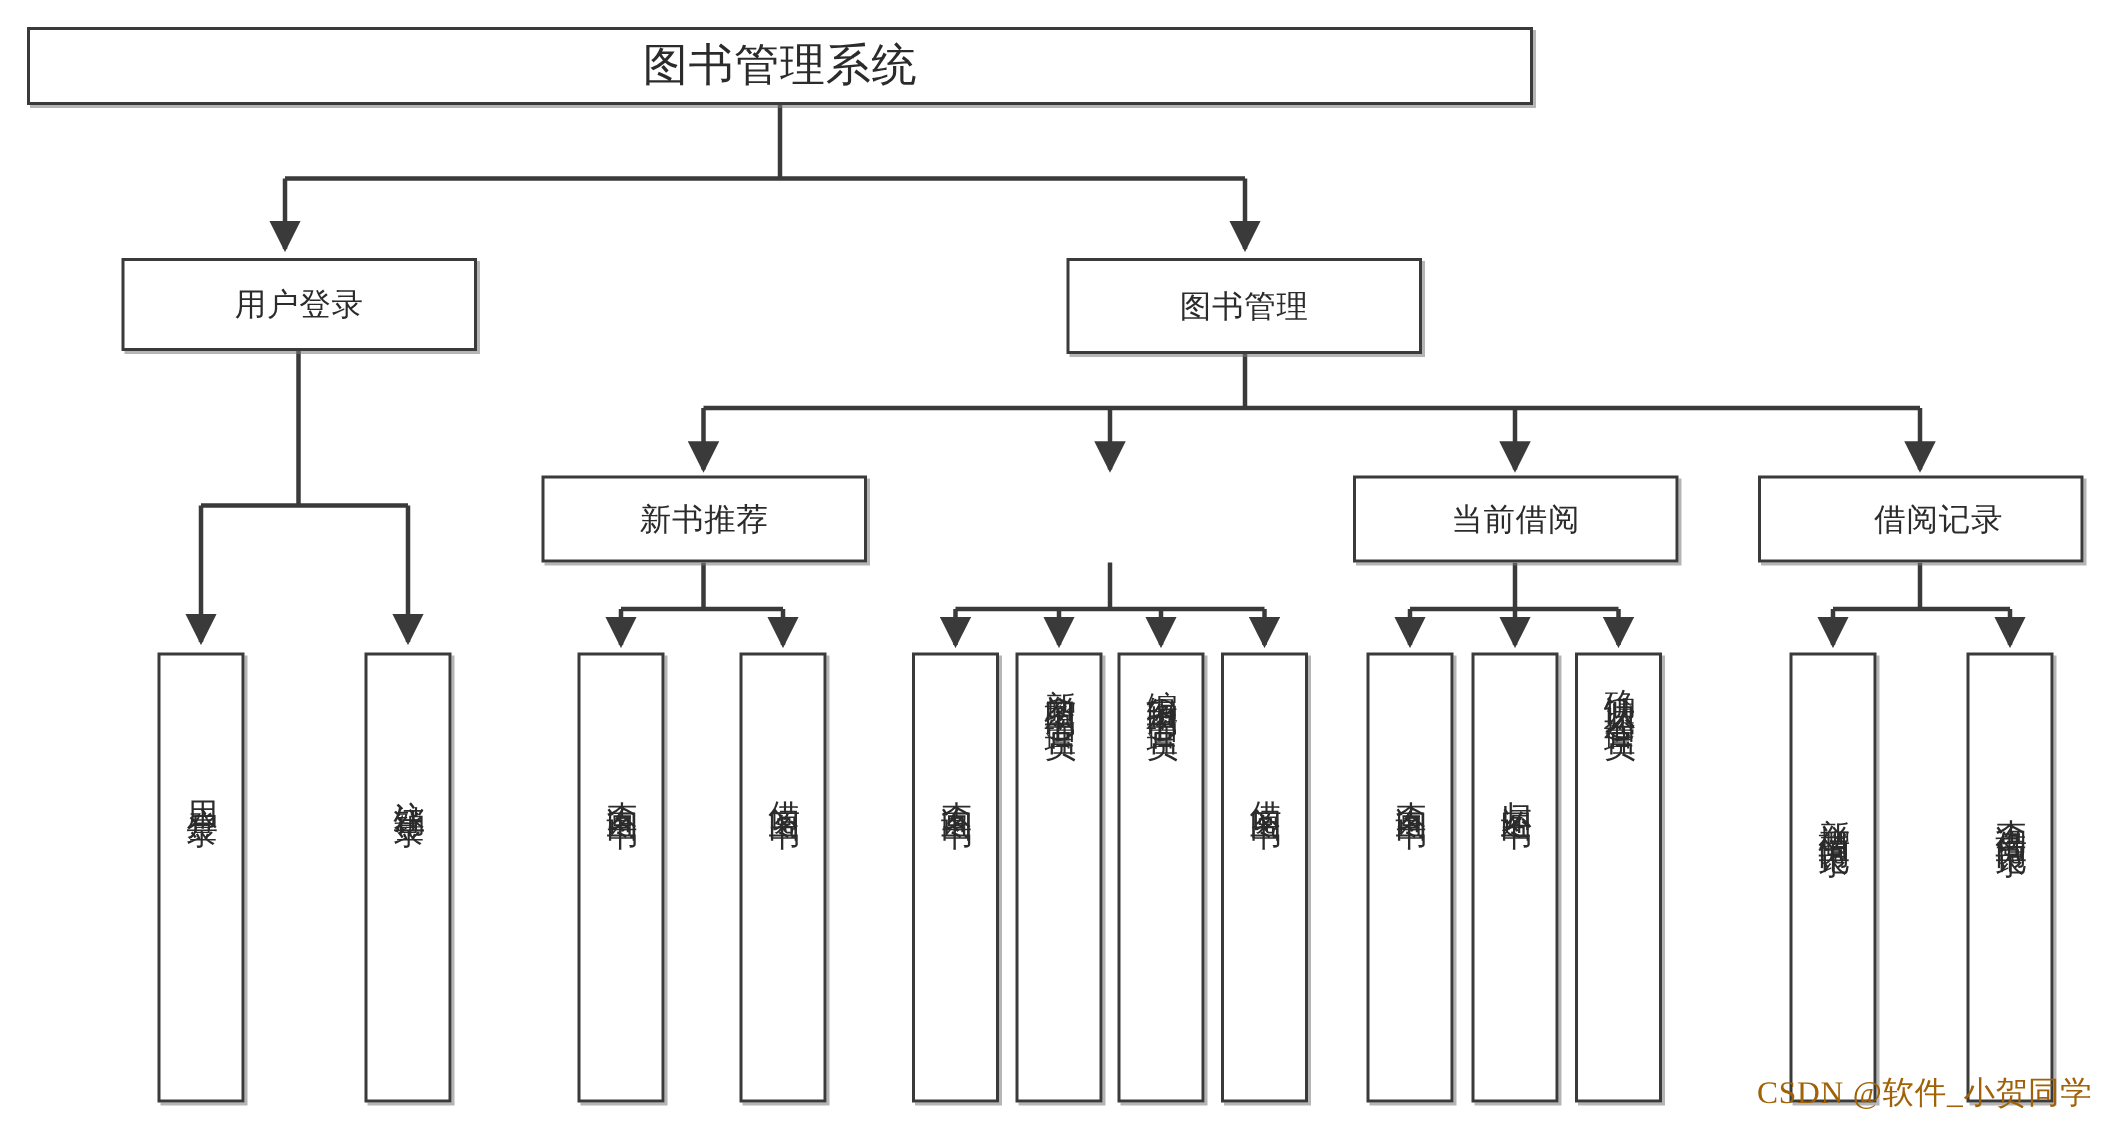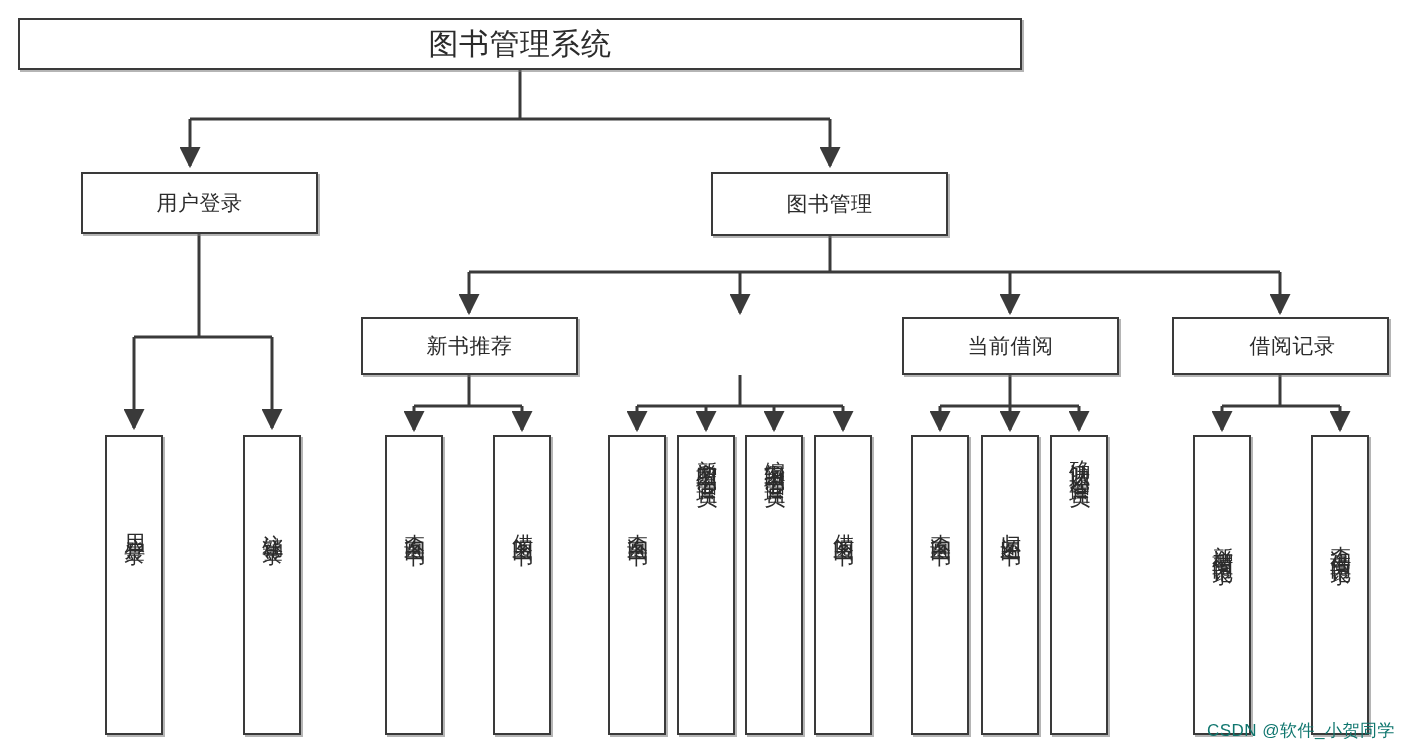--- a/index.html
+++ b/index.html
@@ -72,26 +72,26 @@
     padding-top: 80px;
   }
   .node.leaf.midlow {
     padding-top: 92px;
   }
 
   #watermark {
     position: absolute;
     right: 10px;
     bottom: 5px;
-    font-size: 17px;
-    color: #0f766e;
+    font-size: 21px;
+    color: #a16207;
     letter-spacing: 0.5px;
     white-space: nowrap;
     z-index: 5;
-    font-family: Liberation Sans, sans-serif;
+    font-family: Liberation Serif, serif;
   }
 </style>
 </head>
 <body>
 
 <div id="diagram-canvas">
 
   <svg id="edge-layer" viewBox="0 0 1405 747" width="1405" height="747" xmlns="http://www.w3.org/2000/svg">
     <defs>
       <marker id="arrow" viewBox="0 0 10 10" refX="9" refY="5" markerWidth="7" markerHeight="7" orient="auto-start-reverse">

